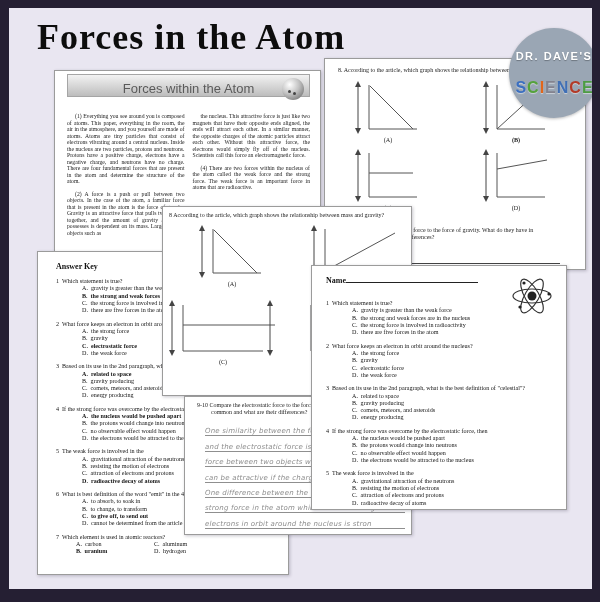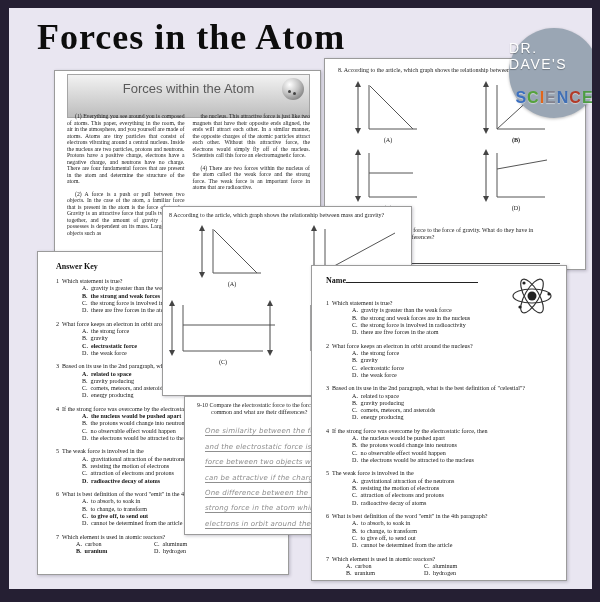--- a/index.html
+++ b/index.html
@@ -5,21 +5,21 @@
   html,body{margin:0;padding:0;}
   body{width:600px;height:602px;position:relative;font-family:"Liberation Serif",serif;}
   .canvas{position:absolute;inset:0;background:#e9e6f1;border-style:solid;border-color:#251f33;
           border-width:8px 8px 13px 9px;box-sizing:border-box;overflow:hidden;}
   .main-title{position:absolute;left:28px;top:8px;font-family:"Liberation Serif",serif;
               font-weight:bold;font-size:36px;color:#0d0d0d;letter-spacing:1px;}
   .page{position:absolute;background:#fff;border:1px solid #9b9b9b;box-sizing:border-box;
         overflow:hidden;box-shadow:1px 1px 3px rgba(40,30,60,.25);}
   
   #article-page{left:45px;top:62px;width:267px;height:235px;z-index:1;}
-  .banner{position:absolute;left:12px;top:3px;width:243px;height:44px;
+  .banner{position:absolute;left:12px;top:3px;width:243px;height:23px;
           background:linear-gradient(#f2f2f2,#bdbdbd);border:1px solid #a5a5a5;box-sizing:border-box;}
   .banner-title{font-family:"Liberation Sans",sans-serif;font-size:13px;color:#5a5a5a;
                 text-align:center;line-height:27px;}
   .sphere{position:absolute;right:5px;top:3px;width:22px;height:22px;border-radius:50%;
           background:radial-gradient(circle at 35% 30%,#ffffff,#c2c2c2 45%,#8a8a8a 75%,#6d6d6d);}
   .sphere i{position:absolute;width:3px;height:3px;border-radius:50%;background:#444;}
   .sphere i:nth-child(1){left:6px;top:12px;}
   .sphere i:nth-child(2){left:11px;top:14px;}
   .article-cols{position:absolute;left:12px;top:42px;width:243px;display:flex;gap:8px;}
   .article-col{width:118px;font-size:5.7px;line-height:6.5px;text-align:justify;color:#1c1c1c;}
@@ -51,29 +51,29 @@
   #mid-graphs-page .q8-line{left:6px;top:5px;width:240px;}
   
   #written-page{left:175px;top:388px;width:228px;height:139px;z-index:5;}
   .wq{position:absolute;left:12px;top:5px;width:212px;font-size:6px;line-height:7.2px;color:#1c1c1c;}
   .wq .wq2{margin-left:14px;}
   .hw-list{position:absolute;left:20px;top:24px;width:200px;}
   .hw-line{height:14.4px;border-bottom:1px solid #8f8f8f;font-family:"DejaVu Sans",sans-serif;
            font-style:italic;font-size:7px;color:#8d8d8d;letter-spacing:.2px;
            display:flex;align-items:flex-end;white-space:nowrap;overflow:hidden;}
   
-  #name-page{left:302px;top:257px;width:256px;height:316px;z-index:6;padding-left:10px;}
+  #name-page{left:302px;top:257px;width:256px;height:245px;z-index:6;padding-left:10px;}
   .name-row{position:absolute;left:14px;top:8px;font-weight:bold;font-size:8px;color:#111;}
   .name-blank{display:inline-block;width:132px;border-bottom:1px solid #222;height:8px;}
   .atom-icon{position:absolute;right:12px;top:8px;}
   
   #logo{position:absolute;left:500px;top:20px;width:90px;height:90px;border-radius:50%;
         background:#9aa6b4;z-index:7;display:flex;flex-direction:column;align-items:center;
         justify-content:center;box-shadow:0 1px 3px rgba(0,0,0,.25);}
-  .logo-top{font-family:"Liberation Sans",sans-serif;font-weight:normal;font-size:14px;color:#fff;
+  .logo-top{font-family:"Liberation Sans",sans-serif;font-weight:bold;font-size:11px;color:#fff;
             letter-spacing:1.5px;margin-bottom:18px;text-shadow:0 1px 1px rgba(0,0,0,.3);}
   .logo-word{font-family:Liberation Sans, sans-serif;font-weight:bold;font-size:16px;line-height:16px;}
   .logo-word span{display:inline-block;padding:0 .5px;text-shadow:0 1px 1px rgba(255,255,255,.5);}
 </style>
 </head>
 <body>
 
 <div class="canvas">
 
   <div class="main-title">Forces in the Atom</div>

